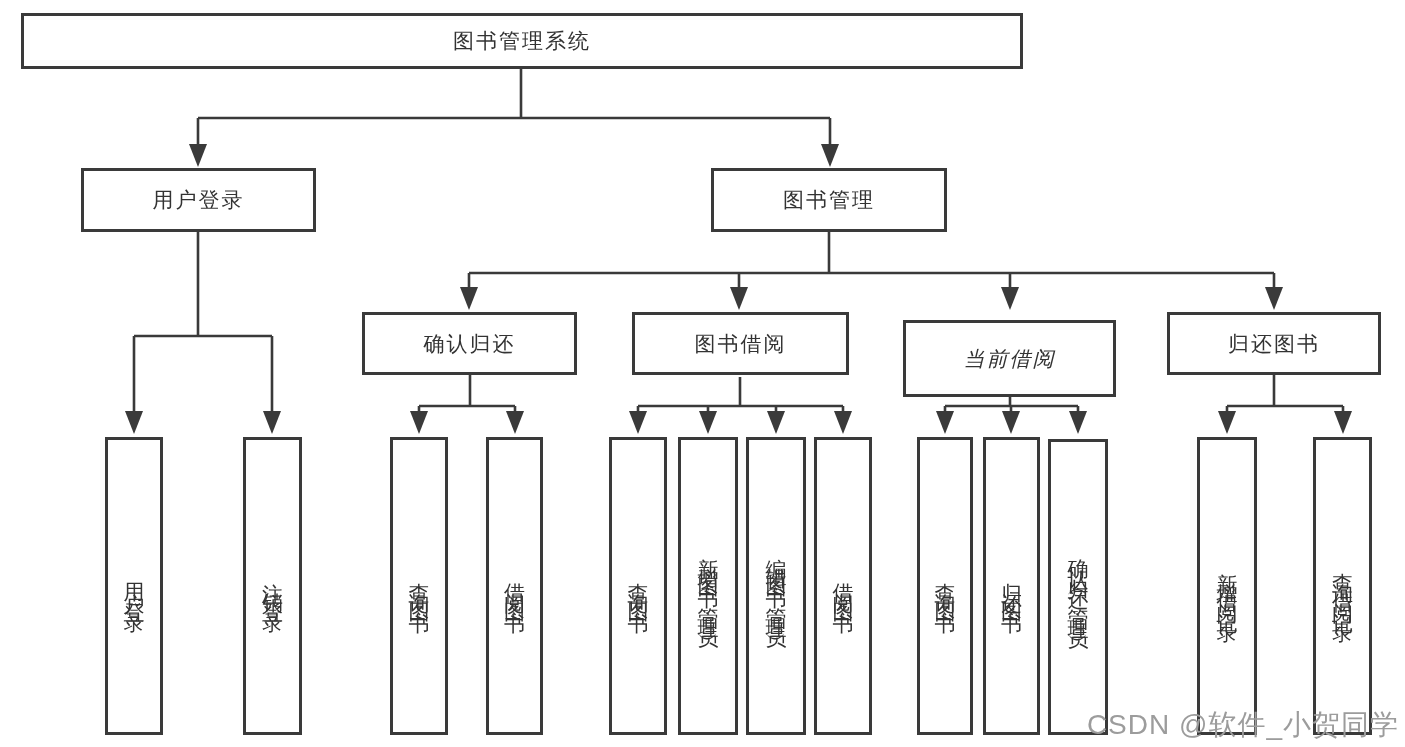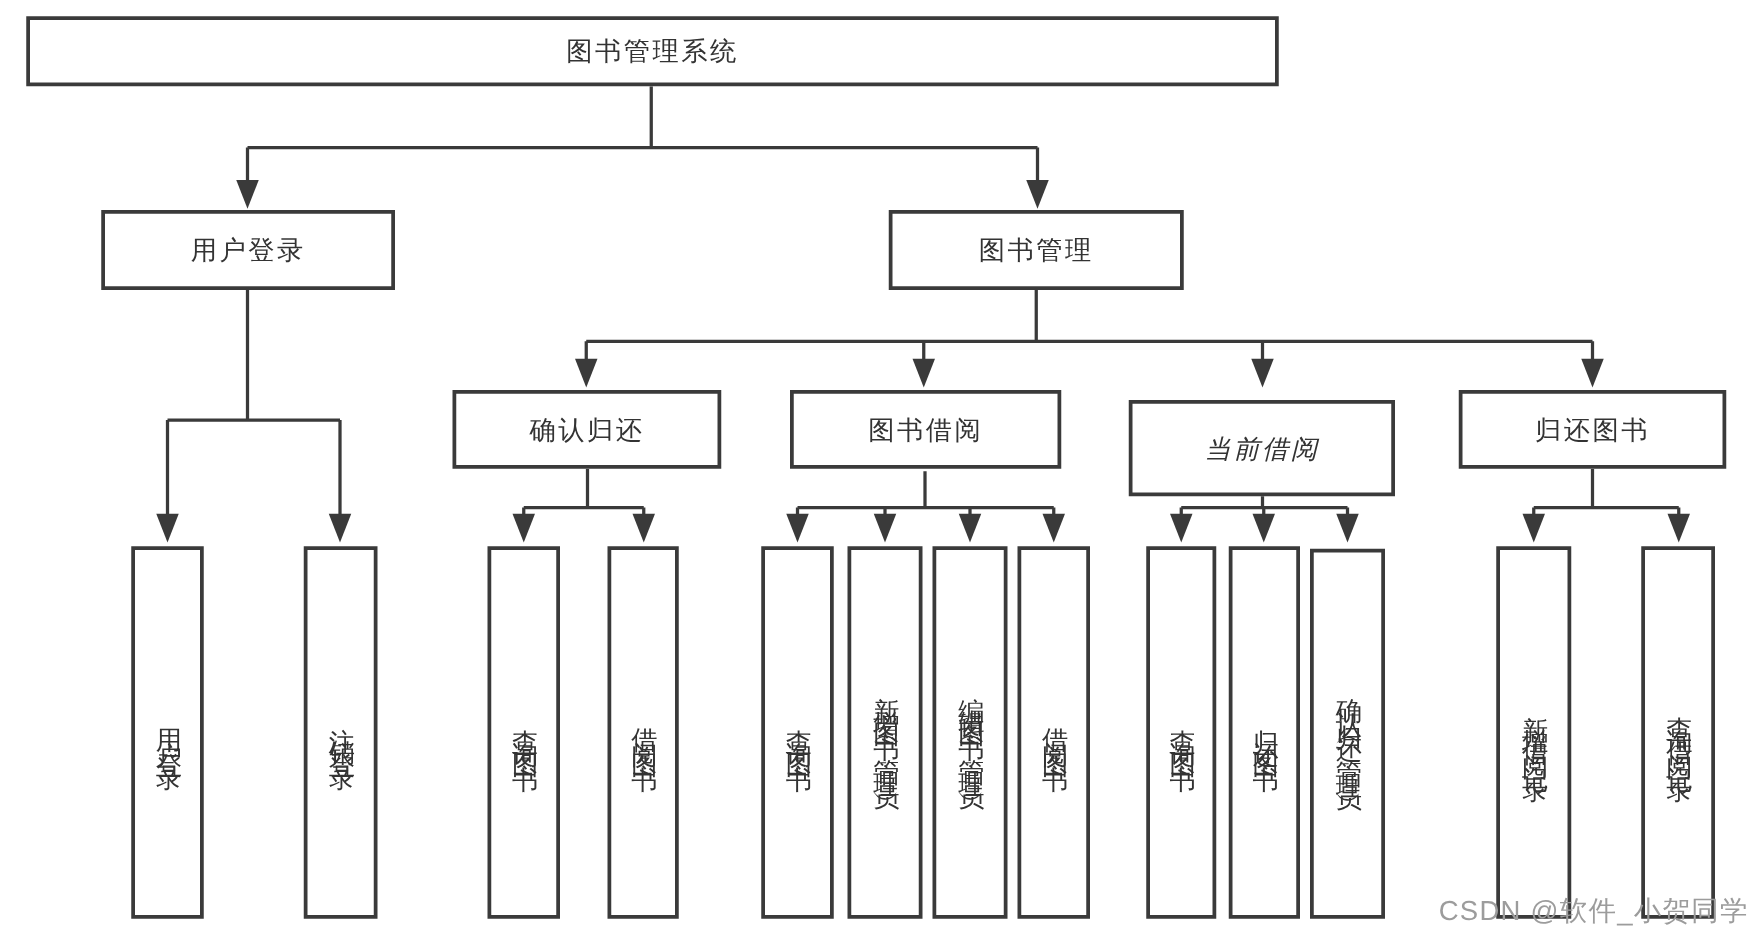--- a/index.html
+++ b/index.html
@@ -15,21 +15,21 @@
     position:absolute;box-sizing:border-box;background:#fff;
     border:3px solid var(--line);color:var(--text);
     display:flex;align-items:center;justify-content:center;
     font-size:21px;letter-spacing:2px;text-align:center;
   }
   .vnode span{
     writing-mode:vertical-lr;letter-spacing:10px;line-height:1.15;
     white-space:nowrap;
   }
   .watermark{
-    position:absolute;right:6px;bottom:3px;font-size:22px;
+    position:absolute;right:6px;bottom:3px;font-size:28px;
     color:var(--wm);letter-spacing:1px;z-index:5;
   }
 </style>
 </head>
 <body>
 
 <div class="stage" style="--line: #3a3a3a; --text: #333333; --wm: #9c9c9c;">
 
   <svg class="connectors" viewBox="0 0 1405 747" xmlns="http://www.w3.org/2000/svg">
 

